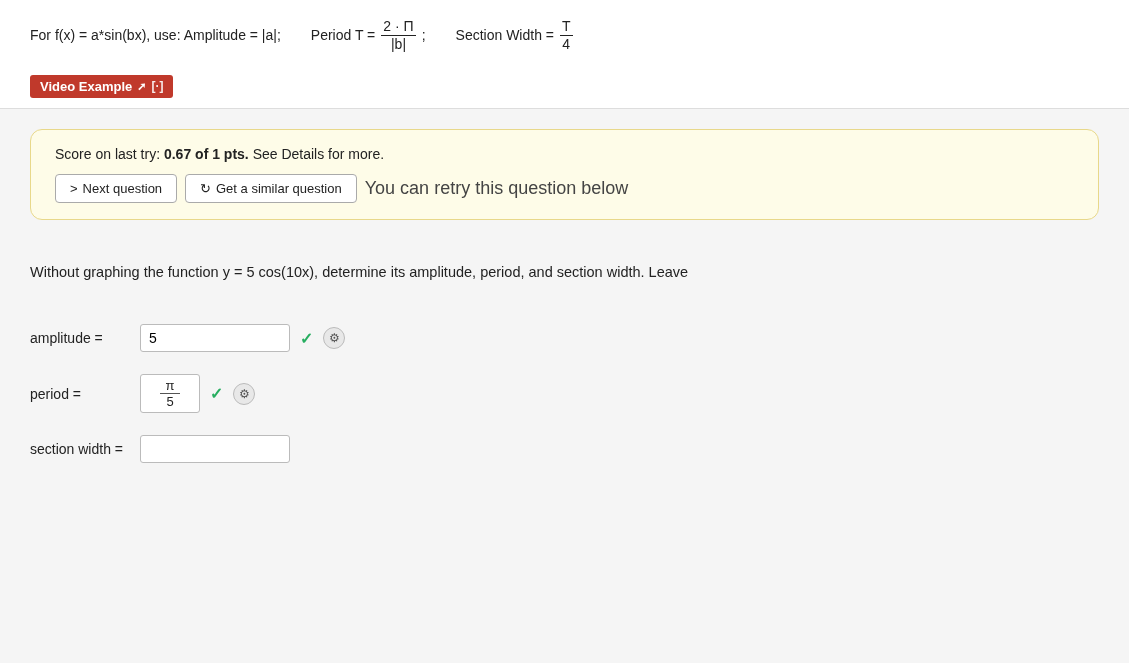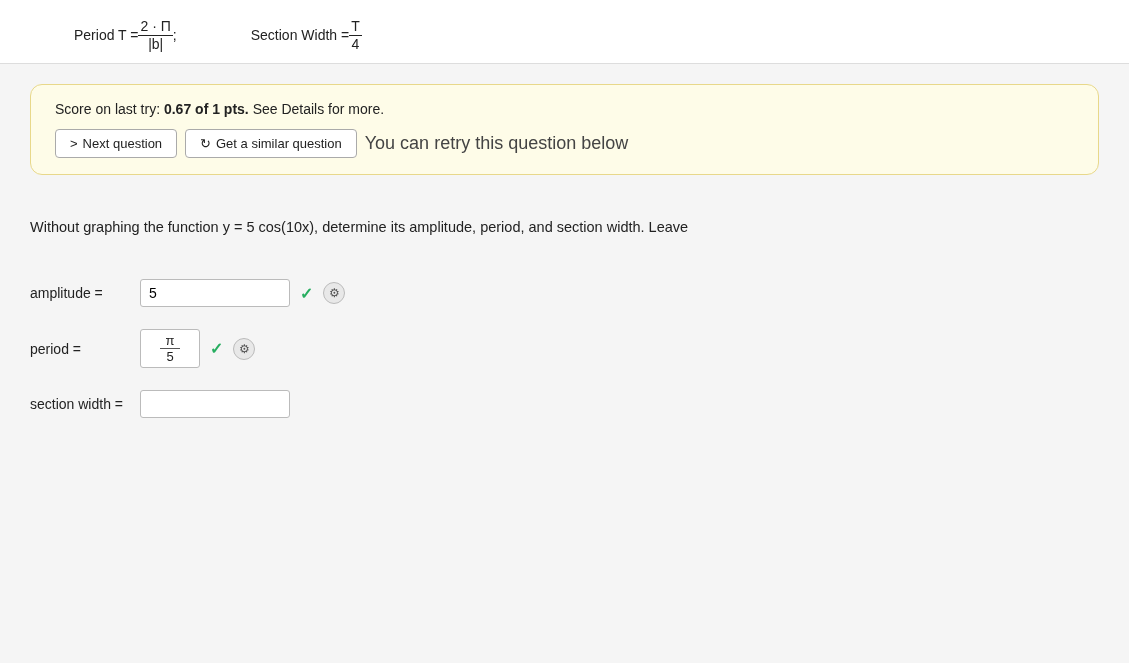--- a/index.html
+++ b/index.html
@@ -23,21 +23,21 @@
       color: #222;
       display: flex;
       align-items: center;
       gap: 30px;
       flex-wrap: wrap;
     }
 
     .formula-part {
       display: inline-flex;
       align-items: center;
-      margin-left: 44px;
+      gap: 6px;
     }
 
     .fraction {
       display: inline-flex;
       flex-direction: column;
       align-items: center;
       vertical-align: middle;
       font-size: 14px;
       line-height: 1.2;
     }
@@ -197,39 +197,47 @@
       padding: 0 4px;
       text-align: center;
       min-width: 20px;
     }
   </style>
 </head>
 <body>
 
 <div class="top-formula-bar">
   <div class="formula-line">
+    <span>For f(x) = a*sin(bx), use: Amplitude = |a|;</span>
 
     <span class="formula-part">
       <span>Period T =</span>
       <span class="fraction">
         <span class="numerator">2 · Π</span>
         <span class="denominator">|b|</span>
       </span>
       <span>;</span>
     </span>
 
     <span class="formula-part">
       <span>Section Width =</span>
       <span class="fraction">
         <span class="numerator">T</span>
         <span class="denominator">4</span>
       </span>
     </span>
   </div>
 
+  <div style="margin-top:10px;">
+    <button class="video-example-btn">
+      <span>Video Example</span>
+      <span style="font-size:11px;">➚</span>
+      <span class="brackets-icon">[·]</span>
+    </button>
+  </div>
 </div>
 
 <div class="score-box">
   <div class="score-text">
     <span>Score on last try: </span><strong>0.67 of 1 pts.</strong><span> See Details for more.</span>
   </div>
   <div class="score-actions">
     <button class="btn-next">
       <span>&gt;</span>
       <span>Next question</span>

